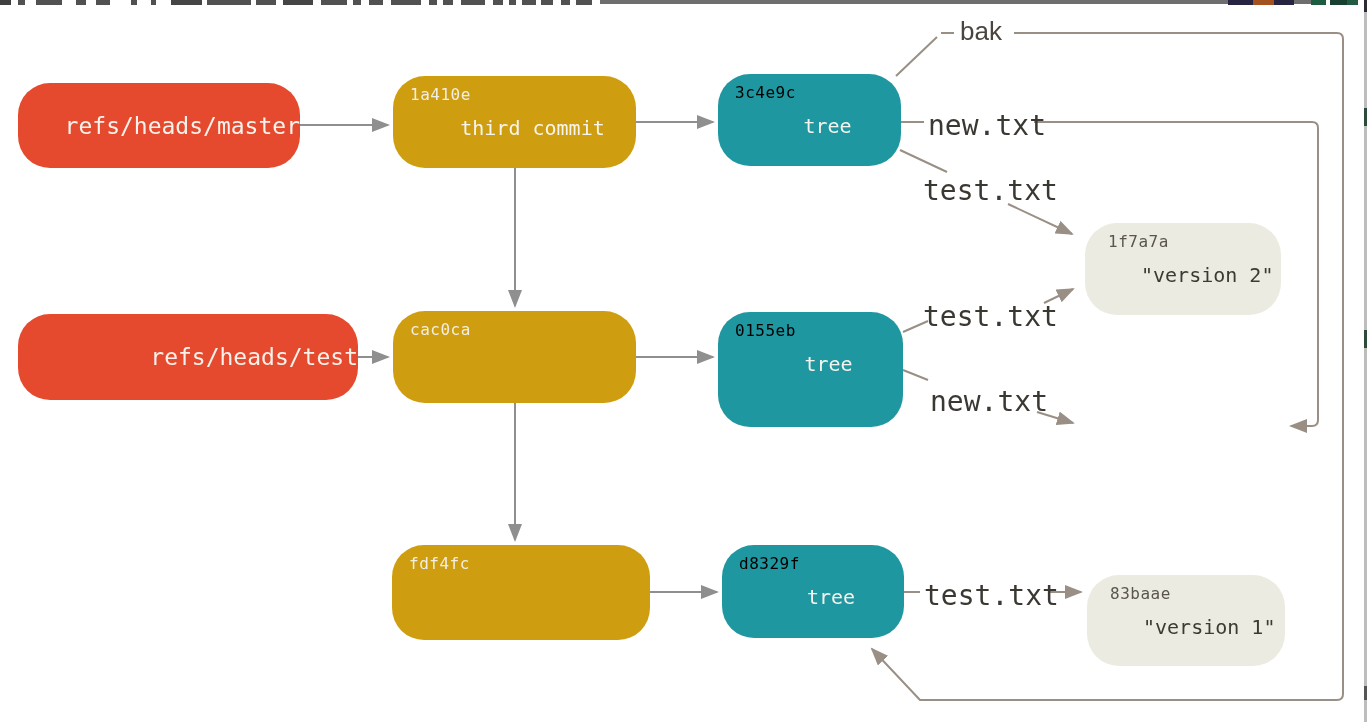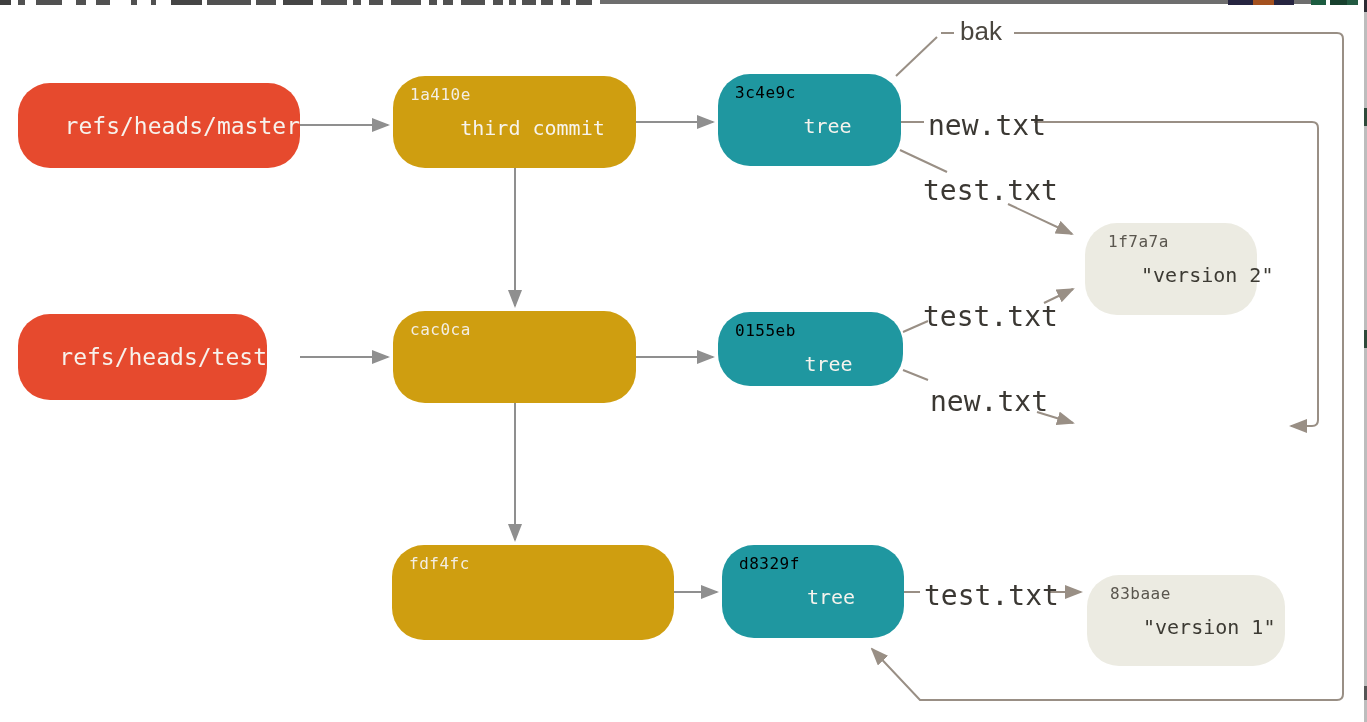--- a/index.html
+++ b/index.html
@@ -115,49 +115,49 @@
       <path d="M1037,412 L1073,423" marker-end="url(#arrWarm)"></path>
 
       <path d="M904,592 H920"></path>
       <path d="M1048,592 H1081" marker-end="url(#arrWarm)"></path>
     </g>
   </svg>
 
   <div class="node ref" style="left:18px;top:83px;width:282px;height:85px">
     <span>refs/heads/master</span>
   </div>
-  <div class="node ref" style="left:18px;top:314px;width:249px;height:86px">
+  <div class="node ref" style="left:18px;top:314px;width:340px;height:86px">
     <span>refs/heads/test</span>
   </div>
 
   <div class="node commit" style="left:393px;top:76px;width:243px;height:92px">
     <span class="hash">1a410e</span>
     <span class="main">third commit</span>
   </div>
   <div class="node commit" style="left:393px;top:311px;width:243px;height:92px">
     <span class="hash">cac0ca</span>
   </div>
-  <div class="node commit" style="left:392px;top:545px;width:282px;height:95px">
+  <div class="node commit" style="left:392px;top:545px;width:258px;height:95px">
     <span class="hash">fdf4fc</span>
   </div>
 
   <div class="node tree" style="left:718px;top:74px;width:183px;height:92px">
     <span class="hash">3c4e9c</span>
     <span class="main">tree</span>
   </div>
-  <div class="node tree" style="left:718px;top:312px;width:185px;height:74px">
+  <div class="node tree" style="left:718px;top:312px;width:185px;height:115px">
     <span class="hash">0155eb</span>
     <span class="main">tree</span>
   </div>
   <div class="node tree" style="left:722px;top:545px;width:182px;height:93px">
     <span class="hash">d8329f</span>
     <span class="main">tree</span>
   </div>
 
-  <div class="node blob" style="left:1085px;top:223px;width:172px;height:92px">
+  <div class="node blob" style="left:1085px;top:223px;width:196px;height:92px">
     <span class="hash" style="left:23px">1f7a7a</span>
     <span class="main">"version 2"</span>
   </div>
   <div class="node blob" style="left:1087px;top:575px;width:198px;height:91px">
     <span class="hash" style="left:23px">83baae</span>
     <span class="main">"version 1"</span>
   </div>
 
   <div class="baklabel" style="left:960px;top:16px">bak</div>
   <div class="edgelabel" style="left:928px;top:109px">new.txt</div>

